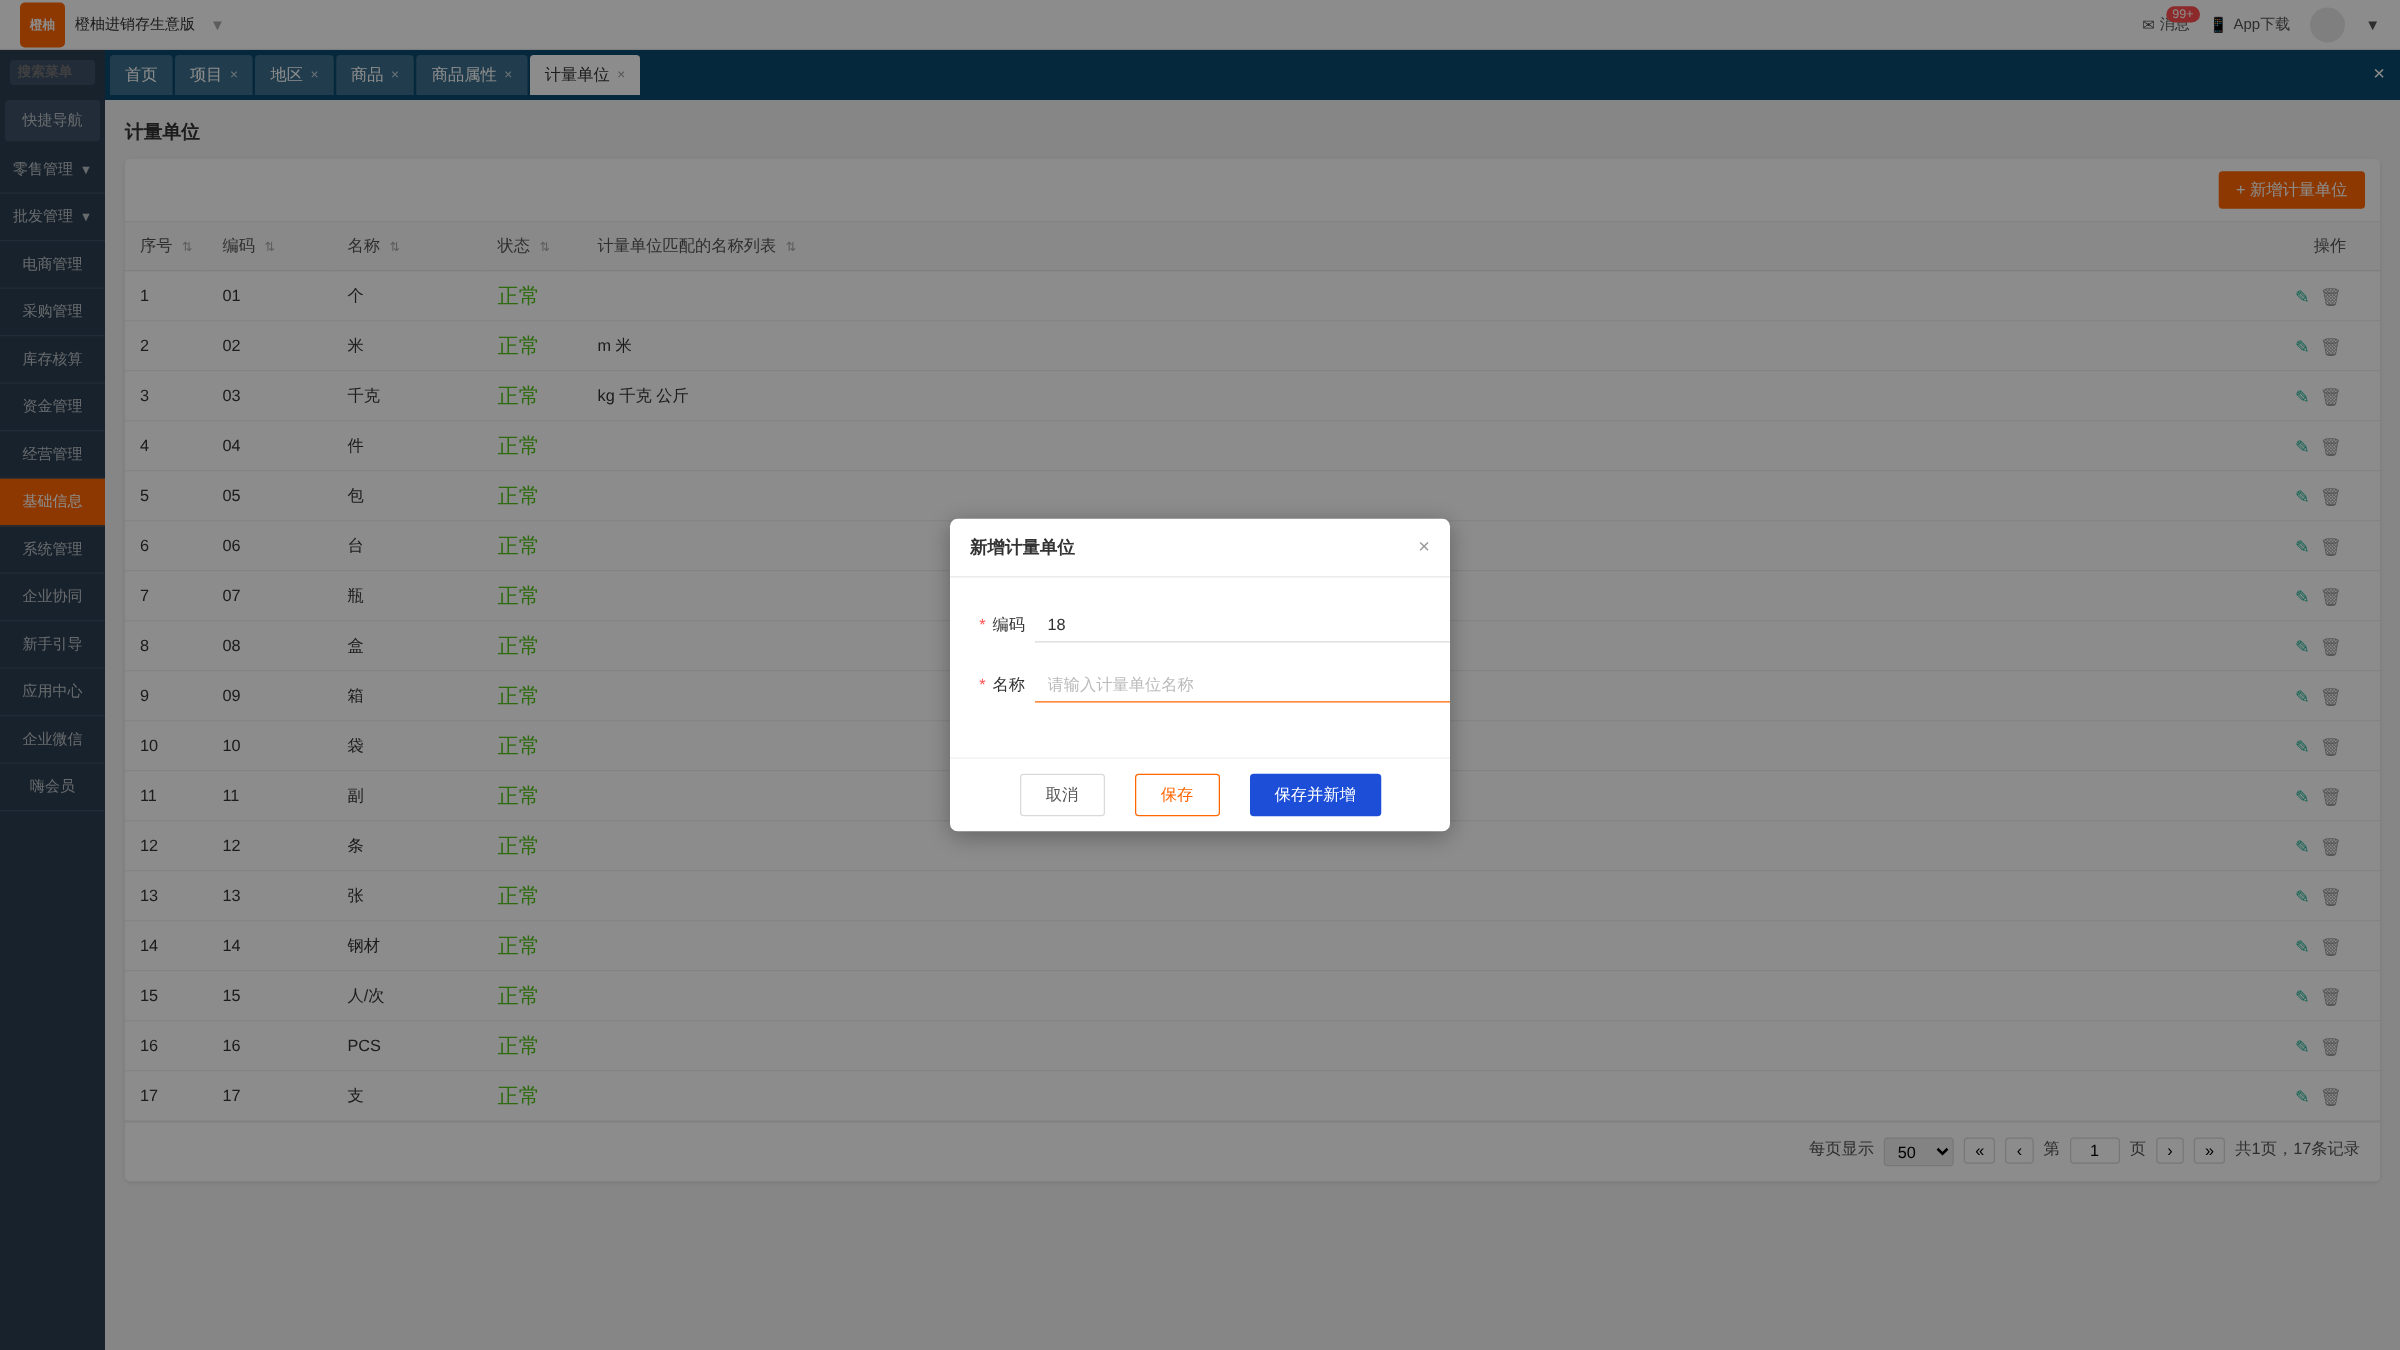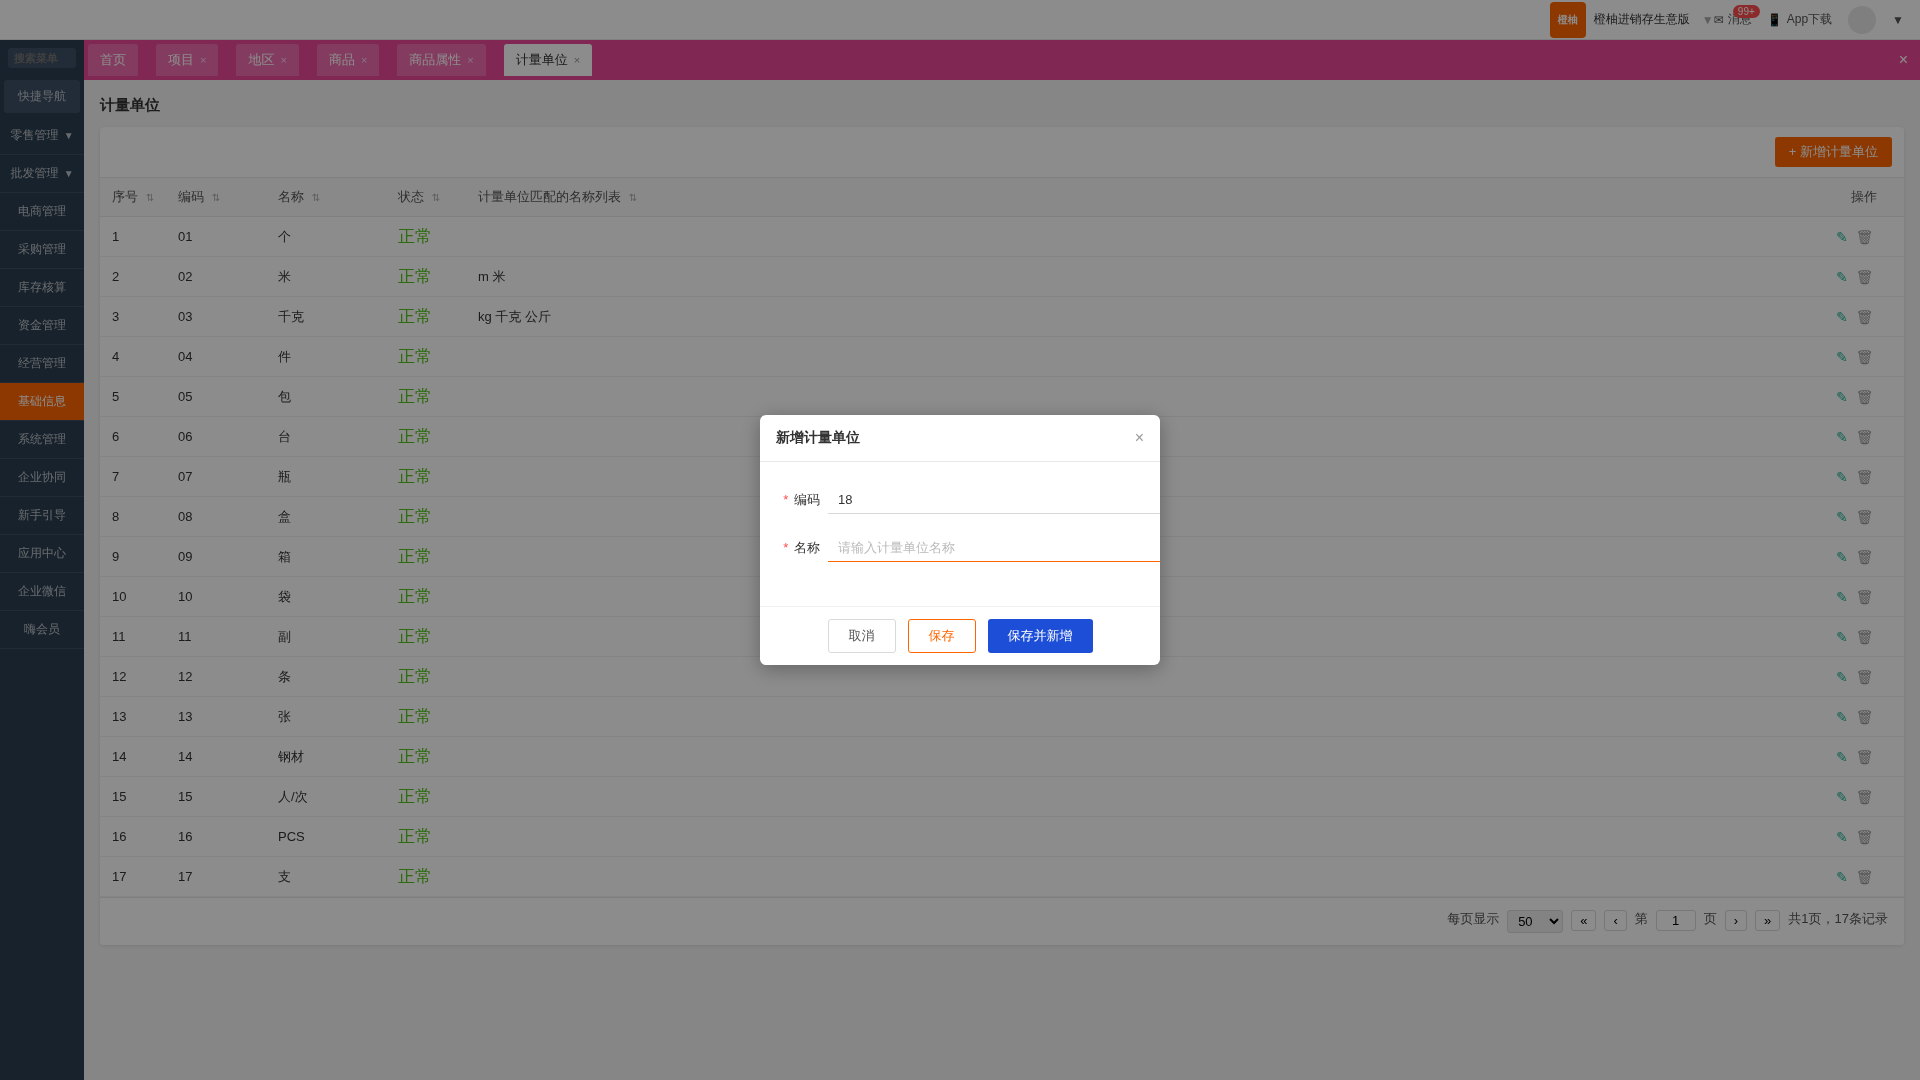--- a/index.html
+++ b/index.html
@@ -4,21 +4,21 @@
   <style>
     * { margin: 0; padding: 0; box-sizing: border-box; }
     body { font-family: 'Microsoft YaHei', Arial, sans-serif; font-size: 13px; background: #f0f2f5; width: 1920px; height: 1080px; overflow: hidden; }
 
     
     .top-bar {
       height: 40px;
       background: #fff;
       display: flex;
       align-items: center;
-      justify-content: flex-end;
+      justify-content: space-between;
       padding: 0 16px;
       border-bottom: 1px solid #e8e8e8;
       position: fixed;
       top: 0; left: 0; right: 0;
       z-index: 100;
     }
     .logo-area {
       display: flex;
       align-items: center;
       gap: 8px;
@@ -113,25 +113,25 @@
       margin-top: 40px;
       margin-left: 84px;
       height: calc(1080px - 40px);
       display: flex;
       flex-direction: column;
     }
 
     
     .tab-bar {
       height: 40px;
-      background: #ec4899;
+      background: #0c4a6e;
       display: flex;
       align-items: center;
       padding: 0 4px;
-      gap: 18px;
+      gap: 2px;
       flex-shrink: 0;
     }
     .tab {
       height: 32px;
       padding: 0 12px;
       border-radius: 3px 3px 0 0;
       display: flex;
       align-items: center;
       gap: 6px;
       font-size: 13px;
@@ -343,21 +343,21 @@
       color: #333;
     }
     .form-input.active-input {
       border-bottom: 1px solid #ff6600;
     }
     .form-input::placeholder { color: #bbb; }
     .modal-footer {
       padding: 12px 16px;
       display: flex;
       justify-content: center;
-      gap: 12px;
+      gap: 24px;
       border-top: 1px solid #f0f0f0;
     }
     .btn-cancel {
       padding: 7px 20px;
       border: 1px solid #d9d9d9;
       background: #fff;
       border-radius: 3px;
       cursor: pointer;
       font-size: 13px;
       color: #555;

